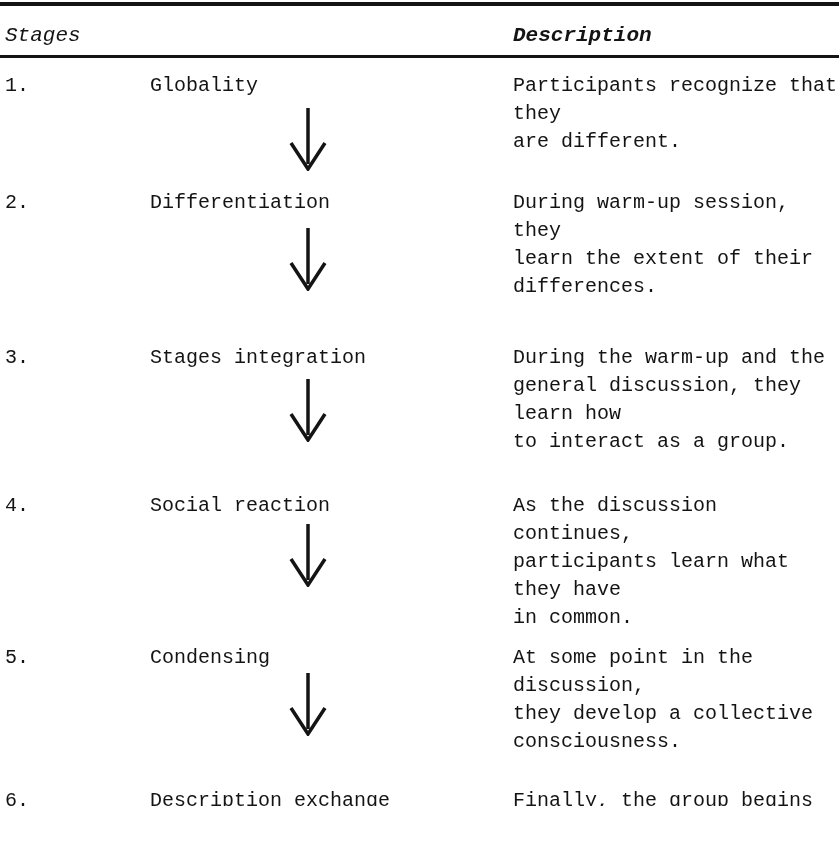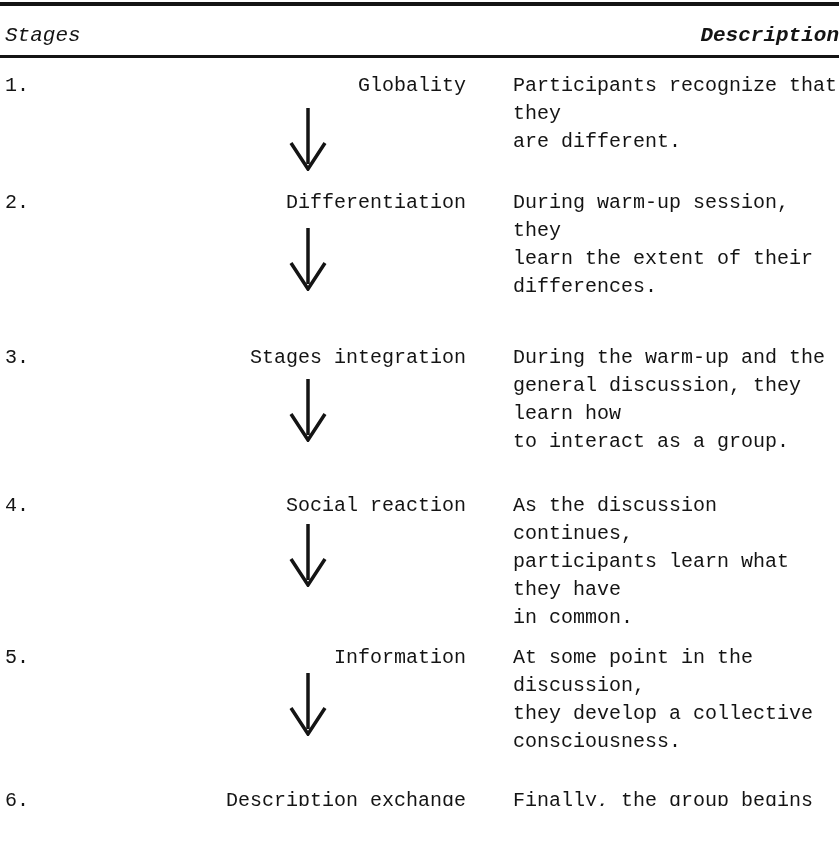--- a/index.html
+++ b/index.html
@@ -25,40 +25,40 @@
     position: absolute;
     top: 22px;
     line-height: 28px;
     font-style: italic;
     font-size: 21px;
   }
   .hdr-stages { left: 5px; }
   .hdr-desc {
     left: 513px;
     width: 326px;
-    text-align: right;
+    text-align: left;
     font-weight: bold;
   }
   .row {
     position: absolute;
     left: 0;
     width: 839px;
     line-height: 28px;
   }
   .num {
     position: absolute;
     left: 5px;
     top: 0;
   }
   .stage {
     position: absolute;
     left: 150px;
     top: 0;
     width: 316px;
-    text-align: right;
+    text-align: left;
   }
   .desc {
     position: absolute;
     left: 513px;
     top: 0;
     width: 330px;
     white-space: pre-line;
   }
   .arrow {
     position: absolute;
@@ -127,21 +127,21 @@
 participants learn what they have
 in common.</div>
   </div>
   <svg class="arrow" style="top:523px" viewBox="0 0 44 64">
     <line x1="22" y1="1" x2="22" y2="57"></line>
     <polyline points="5,36 22,62 39,36"></polyline>
   </svg>
 
   <div class="row" style="top:644px">
     <div class="num">5.</div>
-    <div class="stage">Information</div>
+    <div class="stage">Condensing</div>
     <div class="desc">At some point in the discussion,
 they develop a collective
 consciousness.</div>
   </div>
   <svg class="arrow" style="top:672px" viewBox="0 0 44 64">
     <line x1="22" y1="1" x2="22" y2="57"></line>
     <polyline points="5,36 22,62 39,36"></polyline>
   </svg>
 
   <div class="row" style="top:787px">

